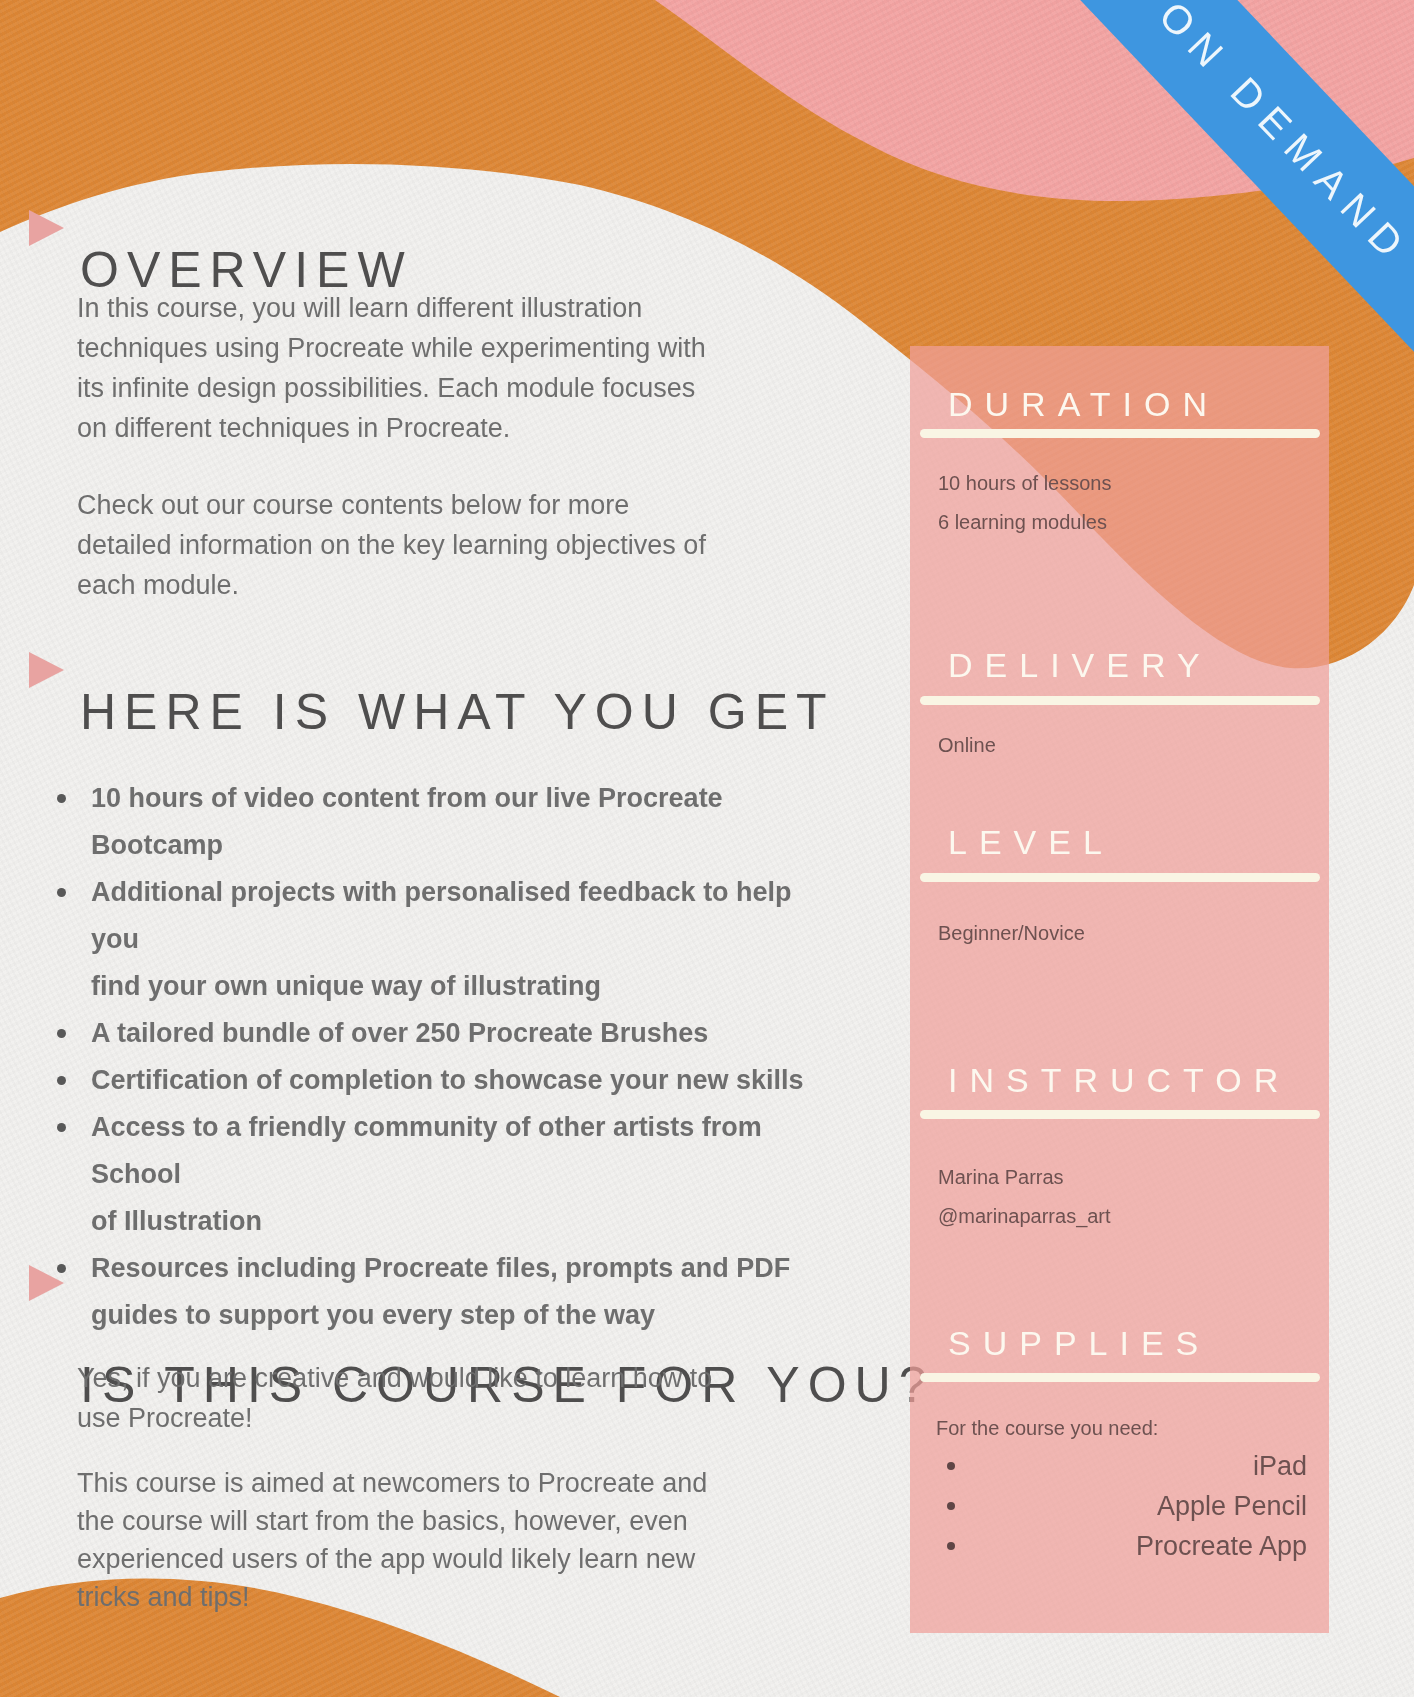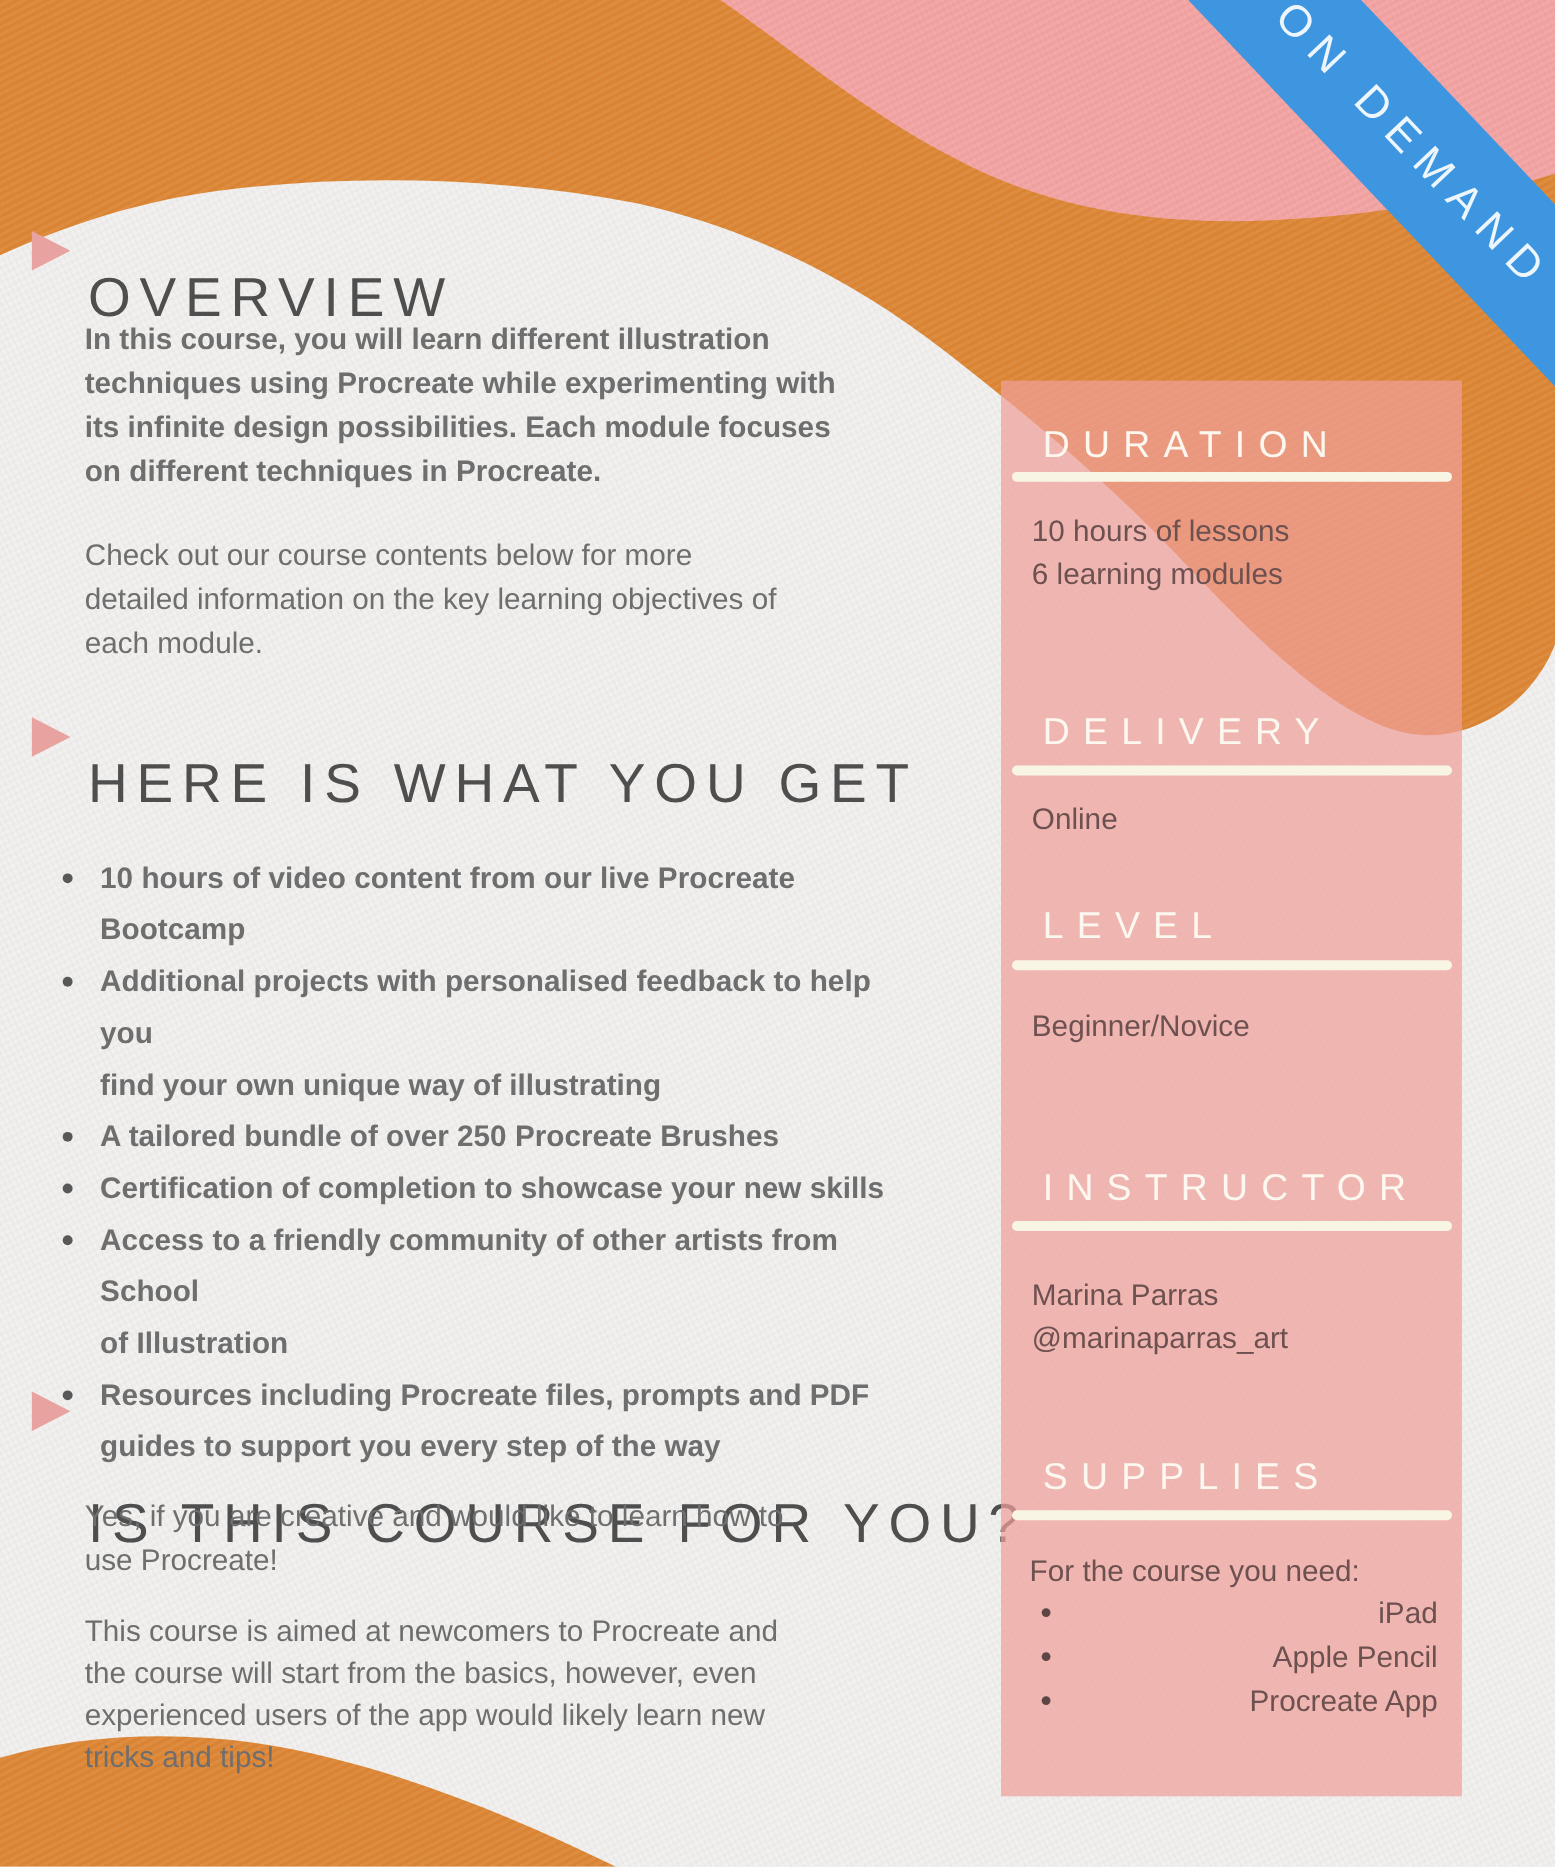--- a/index.html
+++ b/index.html
@@ -40,21 +40,21 @@
     position:absolute;left:38px;width:370px;line-height:40px;
     color:#fcf8ef;font-size:34px;letter-spacing:12px;font-weight:500;
     white-space:nowrap;
   }
   .panel-rule{
     position:absolute;left:10px;width:400px;height:9px;border-radius:5px;
     background:#f9f5e4;
   }
   .panel-text{
     position:absolute;left:28px;width:375px;line-height:39px;
-    color:#6d5150;font-size:27px;font-weight:400;
+    color:#6d5150;font-size:20px;font-weight:400;
     white-space:pre-line;
   }
   .supplies-list{
     position:absolute;left:37px;top:1100px;width:360px;
     list-style:none;margin:0;padding:0;text-align:right;
   }
   .supplies-list li{
     position:relative;padding-left:26px;line-height:40px;
     color:#6d5150;font-size:27px;
   }
@@ -115,21 +115,21 @@
     L0,1697 Z"></path>
 </svg>
 <div class="paper-texture"></div>
 
 <div class="ribbon">
   <span>ON DEMAND</span>
 </div>
 
 <div class="tri" style="top:210px;"></div>
 <h2 class="main-heading" style="top:205px;">OVERVIEW</h2>
-<p class="body-text" style="top:261px;font-weight:bold;">In this course, you will learn different illustration
+<p class="body-text" style="top:261px;">In this course, you will learn different illustration
 techniques using Procreate while experimenting with
 its infinite design possibilities. Each module focuses
 on different techniques in Procreate.</p>
 <p class="body-text" style="top:458px;">Check out our course contents below for more
 detailed information on the key learning objectives of
 each module.</p>
 
 <div class="tri" style="top:652px;"></div>
 <h2 class="main-heading" style="top:647px;">HERE IS WHAT YOU GET</h2>
 

